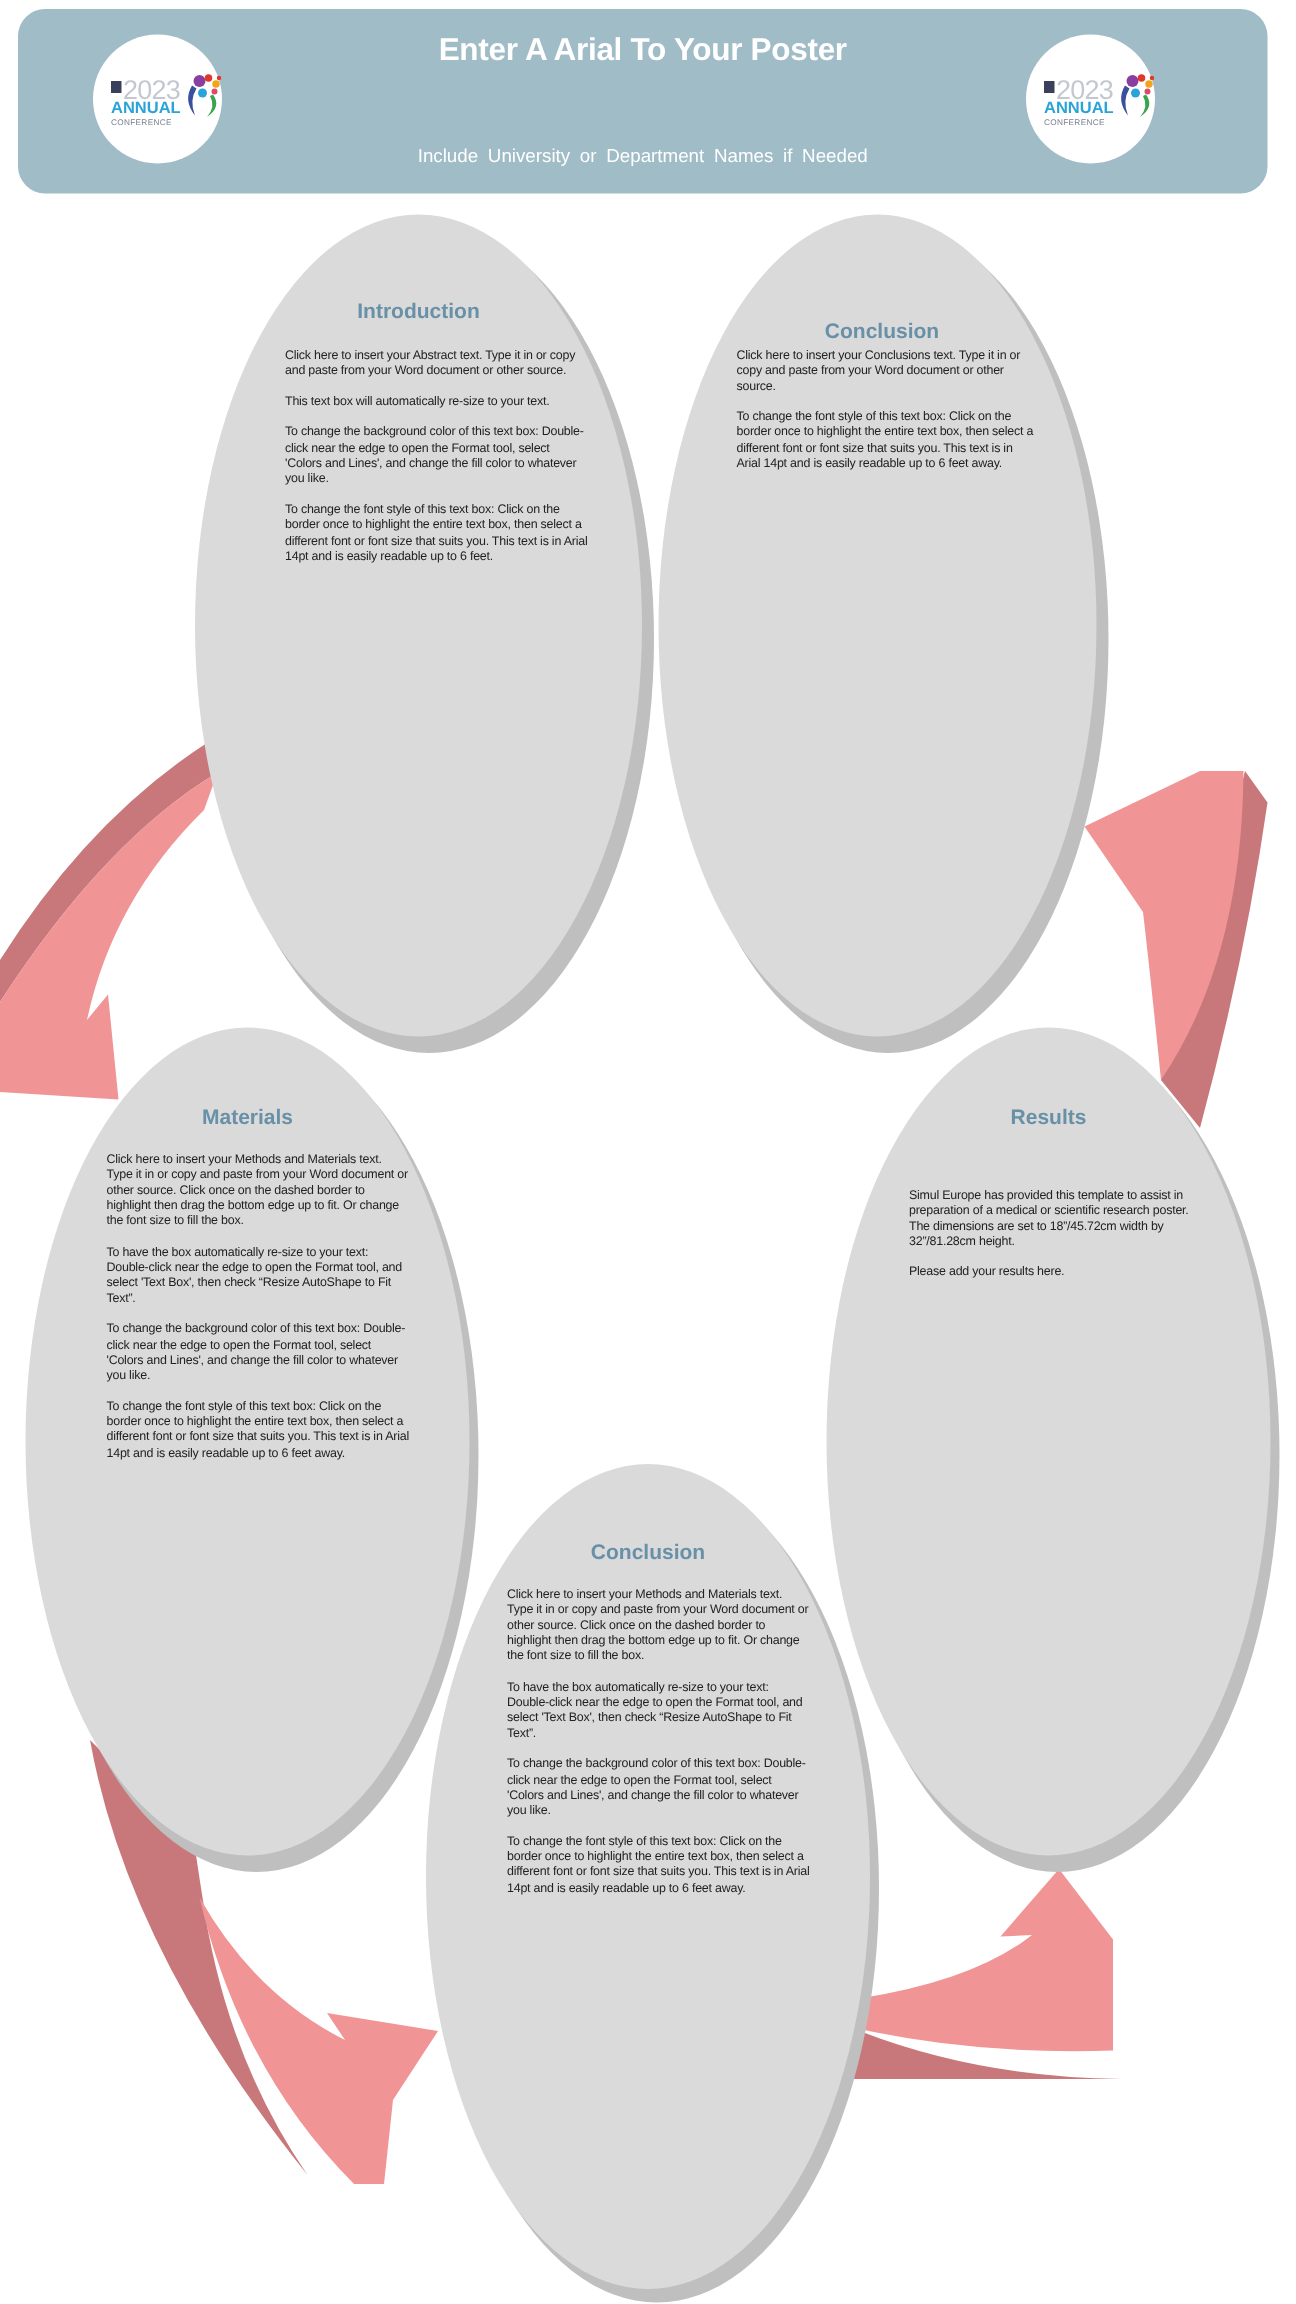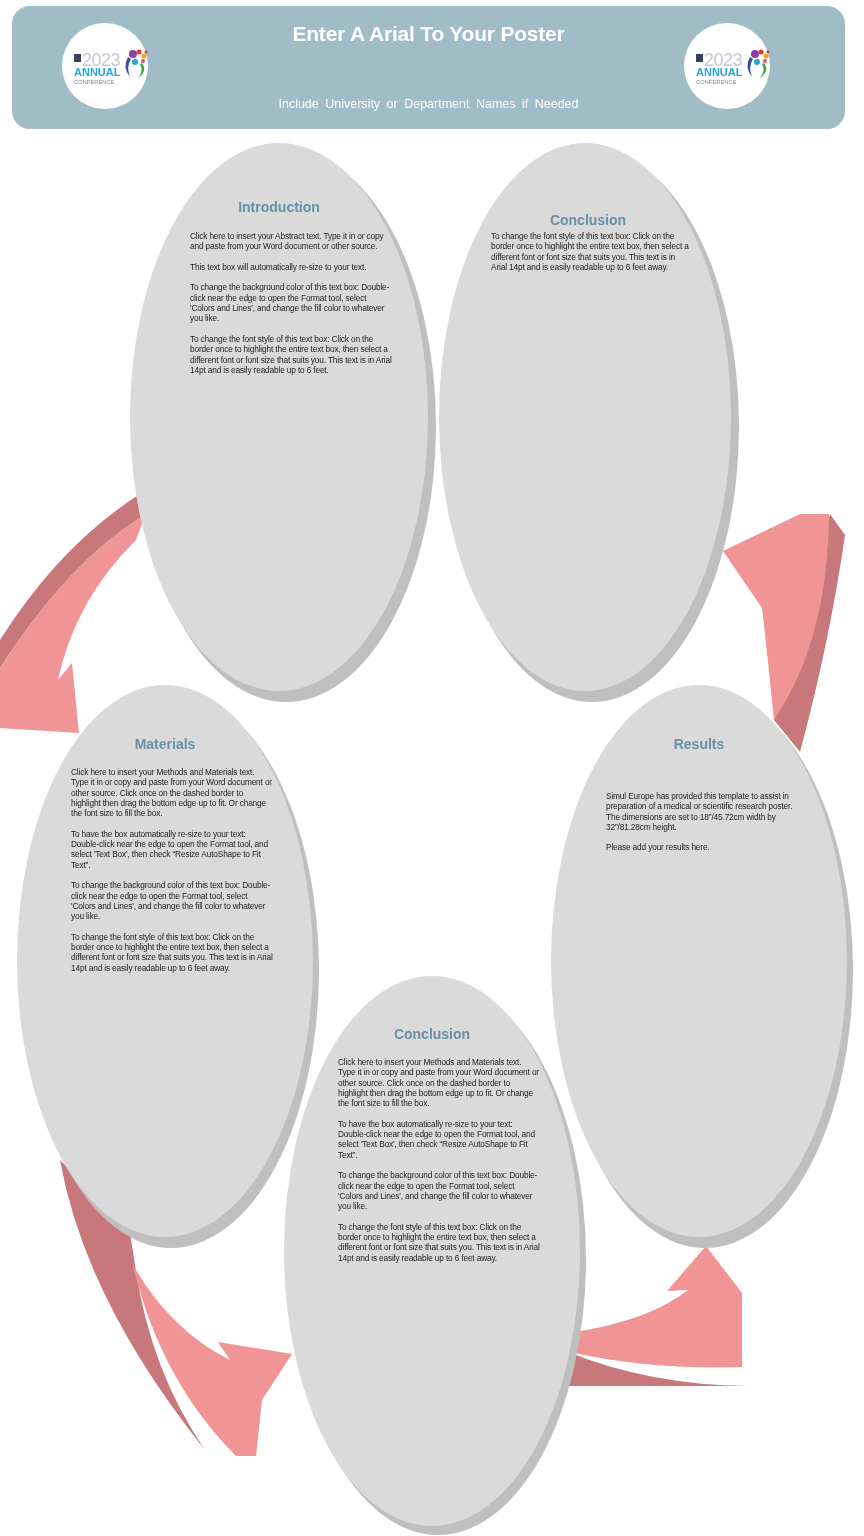--- a/index.html
+++ b/index.html
@@ -136,20 +136,21 @@
     <p>To change the background color of this text box: Double-click near the edge to open the Format tool, select 'Colors and Lines', and change the fill color to whatever you like.</p>
     <p>To change the font style of this text box: Click on the border once to highlight the entire text box, then select a different font or font size that suits you. This text is in Arial 14pt and is easily readable up to 6 feet.</p>
   </div>
 </div>
 
 <div class="ell-wrap" style="left:0;top:0;">
   <div class="ell-shadow" style="left:445px;top:150px;width:294px;height:552px;"></div>
   <div class="ell" style="left:439px;top:143px;width:292px;height:548px;"></div>
   <div class="ell-title" style="left:439px;top:199px;width:298px;margin-top:13px;">Conclusion</div>
   <div class="ell-body" style="left:491px;top:231px;width:200px;">
+    <p>Click here to insert your Conclusions text. Type it in or copy and paste from your Word document or other source.</p>
     <p>To change the font style of this text box: Click on the border once to highlight the entire text box, then select a different font or font size that suits you. This text is in Arial 14pt and is easily readable up to 6 feet away.</p>
   </div>
 </div>
 
 <div class="ell-wrap" style="left:0;top:0;">
   <div class="ell-shadow" style="left:557px;top:692px;width:296px;height:556px;"></div>
   <div class="ell" style="left:551px;top:685px;width:296px;height:552px;"></div>
   <div class="ell-title" style="left:551px;top:736px;width:296px;">Results</div>
   <div class="ell-body" style="left:606px;top:767px;width:200px;margin-top:24px;">
     <p>Simul Europe has provided this template to assist in preparation of a medical or scientific research poster. The dimensions are set to 18”/45.72cm width by 32”/81.28cm height.</p>

